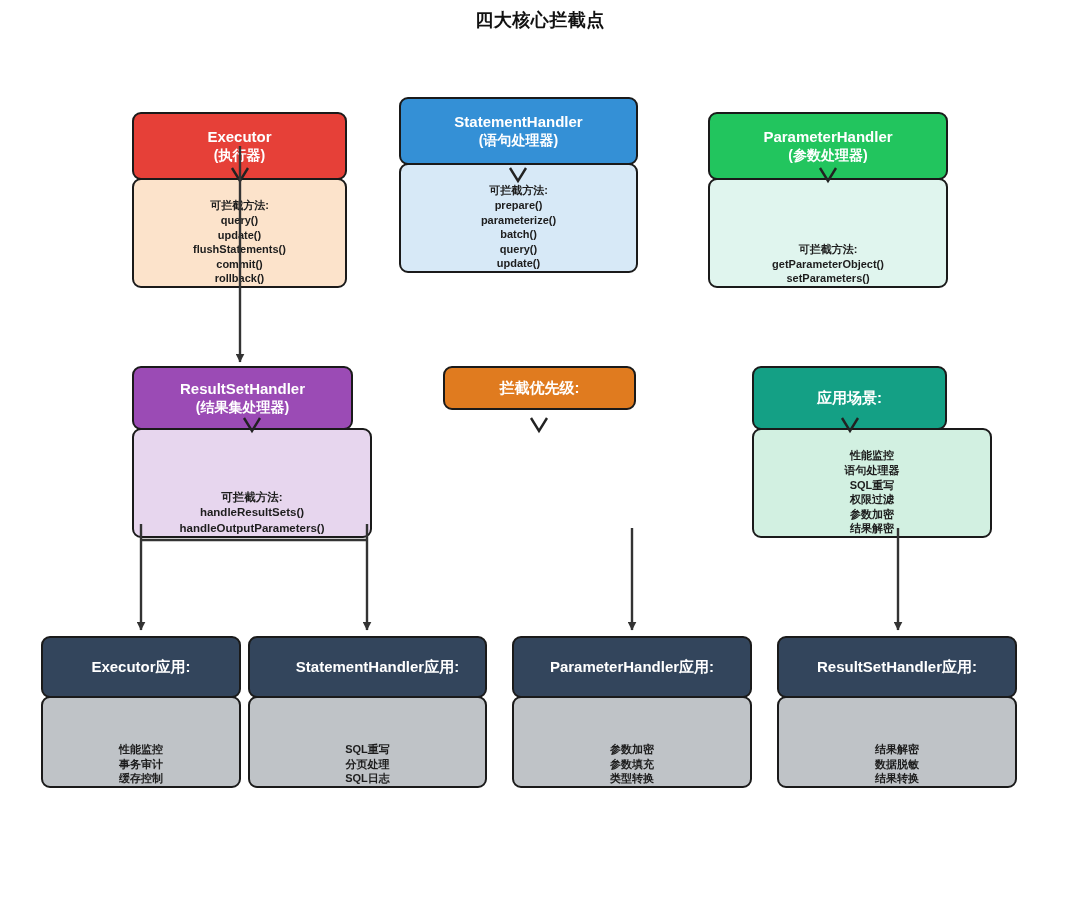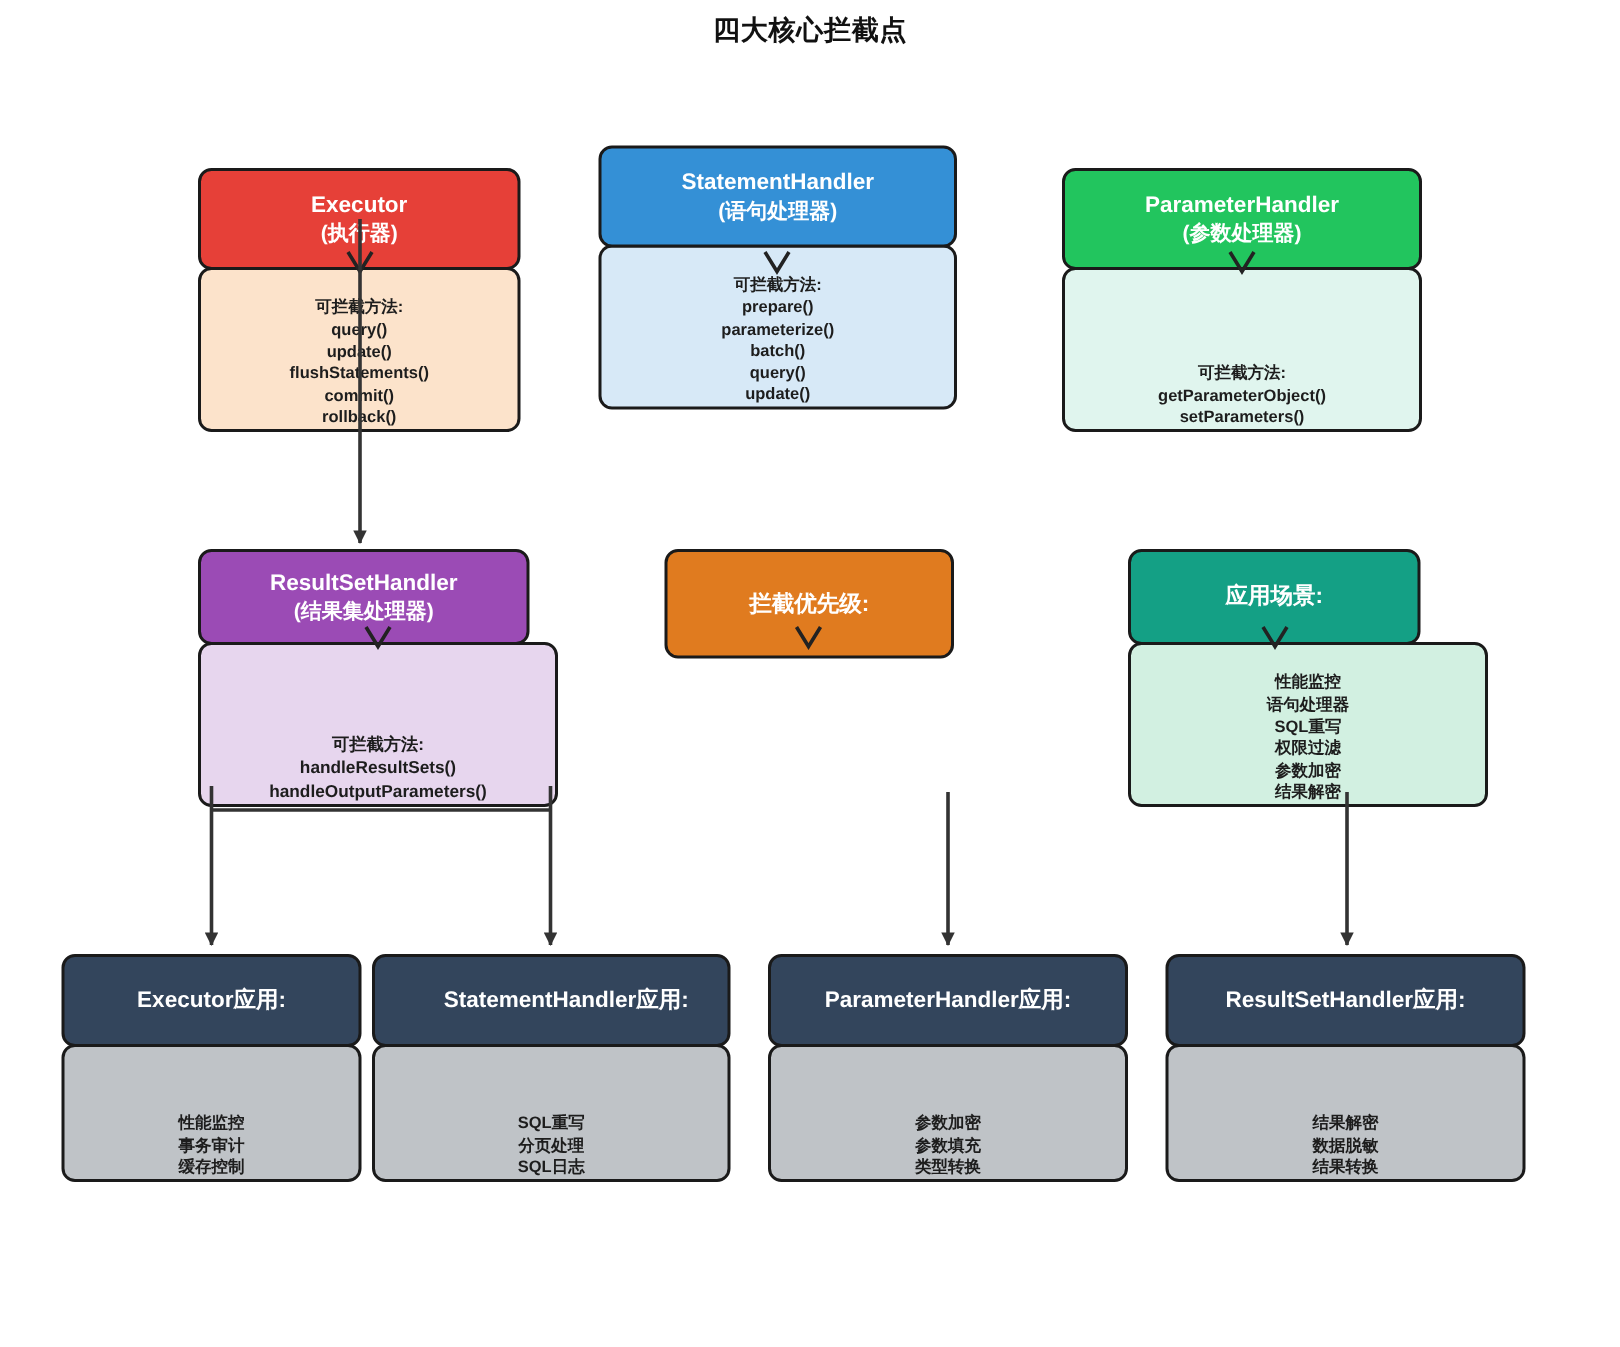--- a/index.html
+++ b/index.html
@@ -124,21 +124,21 @@
     <div class="bdy" style="top:62px; width:240px; height:110px; background:#e7d6ee;">
       <div class="bdy-txt big">
         <div>可拦截方法:</div>
         <div>handleResultSets()</div>
         <div>handleOutputParameters()</div>
       </div>
     </div>
   </div>
 
   <div class="node" style="left:443px; top:366px; width:238px; height:172px;">
-    <div class="hdr" style="width:193px; height:73px; background:#e07b1f;">
+    <div class="hdr" style="width:193px; height:44px; background:#e07b1f;">
       <div>
         <div class="hdr-title">拦截优先级:</div>
       </div>
     </div>
   </div>
 
   <div class="node" style="left:752px; top:366px; width:240px; height:172px;">
     <div class="hdr" style="width:195px; height:64px; background:#14a085;">
       <div>
         <div class="hdr-title">应用场景:</div>

